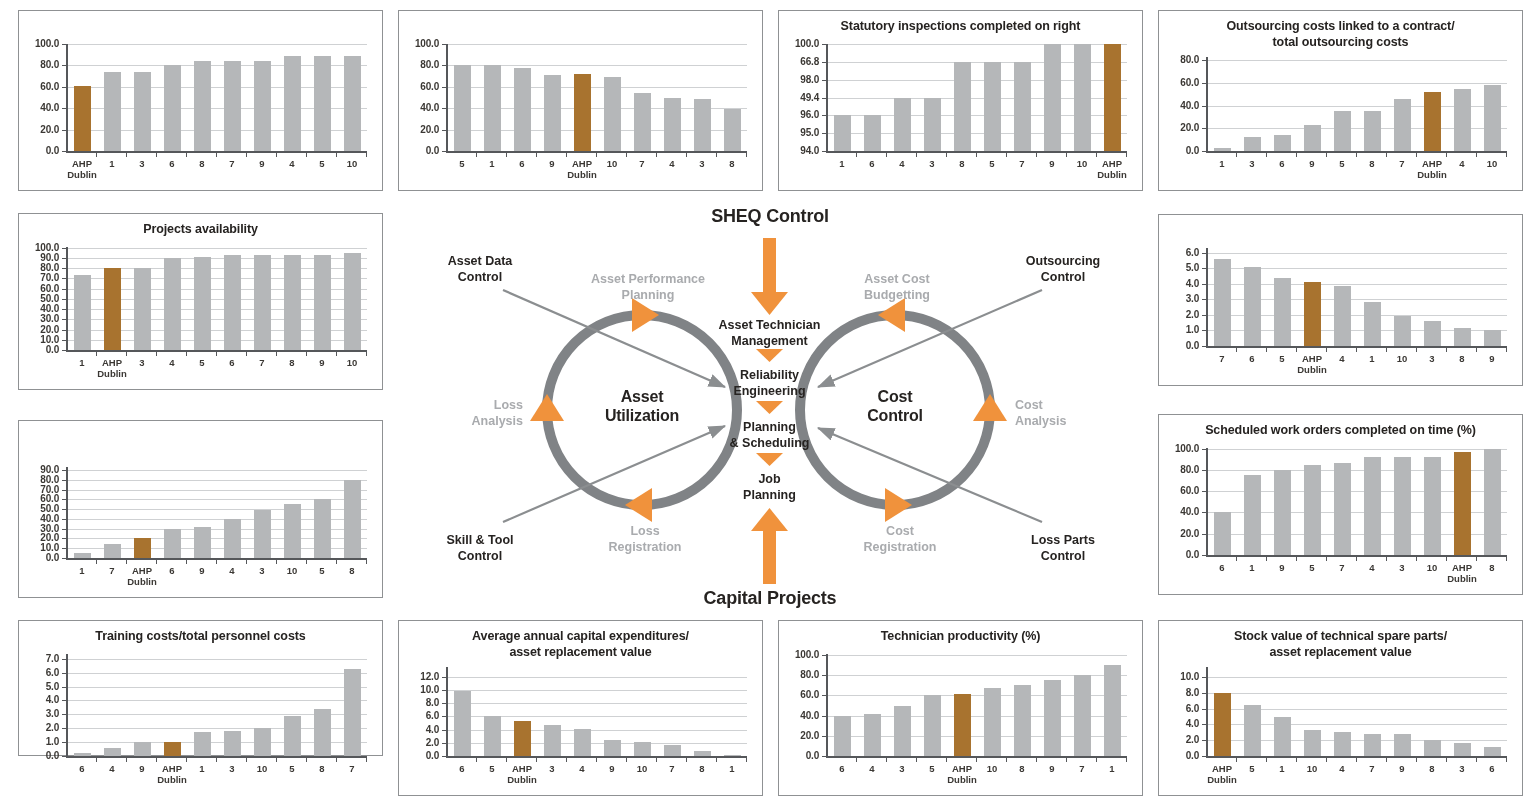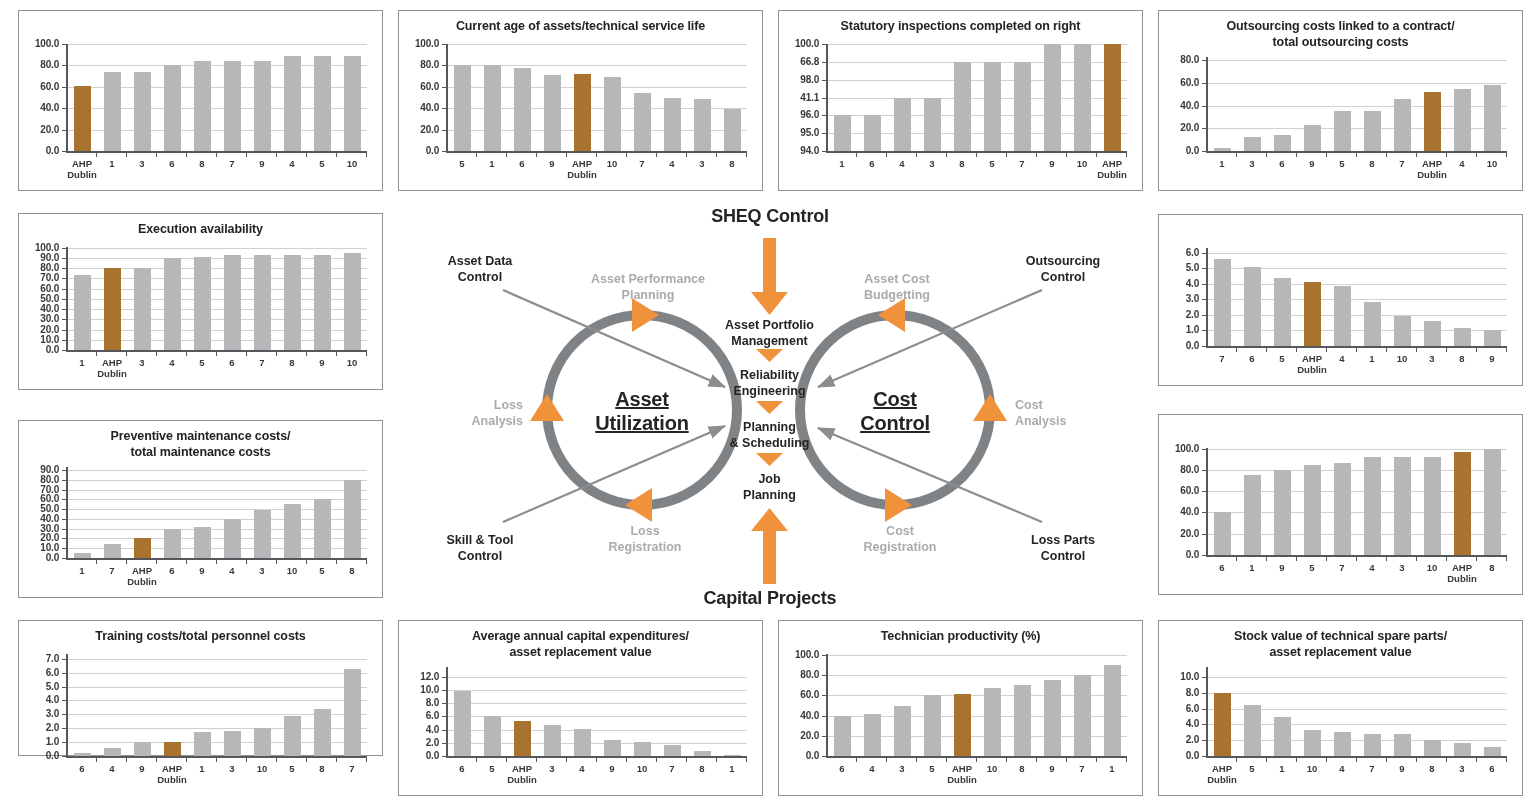--- a/index.html
+++ b/index.html
@@ -23,22 +23,22 @@
   #center{position:absolute;left:395px;top:198px;width:745px;height:420px;}
   #center svg{position:absolute;left:0;top:0;}
   .big-label{position:absolute;font-size:18px;font-weight:bold;text-align:center;
              letter-spacing:-0.2px;color:#262321;}
   .flow-label{position:absolute;font-size:12.5px;font-weight:bold;text-align:center;
               line-height:1.25;white-space:pre-line;color:#262321;}
   .outer-label{position:absolute;font-size:12.5px;font-weight:bold;text-align:center;
                line-height:1.25;white-space:pre-line;color:#262321;}
   .cycle-label{position:absolute;font-size:12.5px;font-weight:bold;text-align:center;
                line-height:1.25;white-space:pre-line;color:#A9ABAE;}
-  .cycle-title{position:absolute;font-size:20px;font-weight:bold;text-align:center;
-               line-height:1.2;white-space:pre-line;color:#262321;letter-spacing:-0.2px;text-decoration:underline;}
+  .cycle-title{position:absolute;font-size:16px;font-weight:bold;text-align:center;
+               line-height:1.2;white-space:pre-line;color:#262321;letter-spacing:-0.2px;}
   .align-r{text-align:right;}
   .align-l{text-align:left;}
 </style>
 </head>
 <body>
 
 <div id="canvas">
 
   <div id="center">
     <svg width="745" height="420" viewBox="0 0 745 420">
@@ -69,21 +69,21 @@
       <rect x="368" y="333" width="13" height="53" fill="#F0923C"></rect>
 
       <polygon points="361,151 388,151 374.5,164" fill="#F0923C"></polygon>
       <polygon points="361,203 388,203 374.5,216" fill="#F0923C"></polygon>
       <polygon points="361,255 388,255 374.5,268" fill="#F0923C"></polygon>
     </svg>
 
     <div class="big-label" style="left:275px;top:8px;width:200px;">SHEQ Control</div>
     <div class="big-label" style="left:275px;top:390px;width:200px;">Capital Projects</div>
 
-    <div class="flow-label" style="left:304px;top:120px;width:141px;">Asset Portfolio
+    <div class="flow-label" style="left:304px;top:120px;width:141px;">Asset Technician
 Management</div>
     <div class="flow-label" style="left:304px;top:170px;width:141px;">Reliability
 Engineering</div>
     <div class="flow-label" style="left:304px;top:222px;width:141px;">Planning
 &amp; Scheduling</div>
     <div class="flow-label" style="left:304px;top:274px;width:141px;">Job
 Planning</div>
 
     <div class="cycle-title" style="left:157px;top:189px;width:180px;">Asset
 Utilization</div>
@@ -159,21 +159,20 @@
       <div class="xtick" style="left: 137px; top: 142px;"></div>
       <div class="xtick" style="left: 167px; top: 142px;"></div>
       <div class="xtick" style="left: 197px; top: 142px;"></div>
       <div class="xtick" style="left: 227px; top: 142px;"></div>
       <div class="xtick" style="left: 257px; top: 142px;"></div>
       <div class="xtick" style="left: 287px; top: 142px;"></div>
       <div class="xtick" style="left: 317px; top: 142px;"></div>
       <div class="xtick" style="left: 347px; top: 142px;"></div>
     </div>
     <div class="chart-panel" style="left: 398px; top: 10px; width: 365px; height: 181px;">
-      <div class="chart-title">Current age of assets/technical service life</div>
       <div class="ytick" style="left: 43px; top: 140px;"></div>
       <div class="ylab" style="left: 1px; width: 39px; top: 134px;">0.0</div>
       <div class="gridline" style="left: 48px; width: 300px; top: 118.6px;"></div>
       <div class="ytick" style="left: 43px; top: 118.6px;"></div>
       <div class="ylab" style="left: 1px; width: 39px; top: 112.6px;">20.0</div>
       <div class="gridline" style="left: 48px; width: 300px; top: 97.2px;"></div>
       <div class="ytick" style="left: 43px; top: 97.2px;"></div>
       <div class="ylab" style="left: 1px; width: 39px; top: 91.2px;">40.0</div>
       <div class="gridline" style="left: 48px; width: 300px; top: 75.8px;"></div>
       <div class="ytick" style="left: 43px; top: 75.8px;"></div>
@@ -223,21 +222,21 @@
       <div class="ytick" style="left: 43px; top: 140px;"></div>
       <div class="ylab" style="left: 1px; width: 39px; top: 134px;">94.0</div>
       <div class="gridline" style="left: 48px; width: 300px; top: 122.167px;"></div>
       <div class="ytick" style="left: 43px; top: 122.167px;"></div>
       <div class="ylab" style="left: 1px; width: 39px; top: 116.167px;">95.0</div>
       <div class="gridline" style="left: 48px; width: 300px; top: 104.333px;"></div>
       <div class="ytick" style="left: 43px; top: 104.333px;"></div>
       <div class="ylab" style="left: 1px; width: 39px; top: 98.3333px;">96.0</div>
       <div class="gridline" style="left: 48px; width: 300px; top: 86.5px;"></div>
       <div class="ytick" style="left: 43px; top: 86.5px;"></div>
-      <div class="ylab" style="left: 1px; width: 39px; top: 80.5px;">41.1</div>
+      <div class="ylab" style="left: 1px; width: 39px; top: 80.5px;">49.4</div>
       <div class="gridline" style="left: 48px; width: 300px; top: 68.6667px;"></div>
       <div class="ytick" style="left: 43px; top: 68.6667px;"></div>
       <div class="ylab" style="left: 1px; width: 39px; top: 62.6667px;">98.0</div>
       <div class="gridline" style="left: 48px; width: 300px; top: 50.8333px;"></div>
       <div class="ytick" style="left: 43px; top: 50.8333px;"></div>
       <div class="ylab" style="left: 1px; width: 39px; top: 44.8333px;">66.8</div>
       <div class="gridline" style="left: 48px; width: 300px; top: 33px;"></div>
       <div class="ytick" style="left: 43px; top: 33px;"></div>
       <div class="ylab" style="left: 1px; width: 39px; top: 27px;">100.0</div>
       <div class="axis-y" style="left: 47px; top: 33px; height: 108px;"></div>
@@ -319,21 +318,21 @@
       <div class="xtick" style="left: 137px; top: 142px;"></div>
       <div class="xtick" style="left: 167px; top: 142px;"></div>
       <div class="xtick" style="left: 197px; top: 142px;"></div>
       <div class="xtick" style="left: 227px; top: 142px;"></div>
       <div class="xtick" style="left: 257px; top: 142px;"></div>
       <div class="xtick" style="left: 287px; top: 142px;"></div>
       <div class="xtick" style="left: 317px; top: 142px;"></div>
       <div class="xtick" style="left: 347px; top: 142px;"></div>
     </div>
     <div class="chart-panel" style="left: 18px; top: 213px; width: 365px; height: 177px;">
-      <div class="chart-title">Execution availability</div>
+      <div class="chart-title">Projects availability</div>
       <div class="ytick" style="left: 43px; top: 136px;"></div>
       <div class="ylab" style="left: 1px; width: 39px; top: 130px;">0.0</div>
       <div class="gridline" style="left: 48px; width: 300px; top: 125.751px;"></div>
       <div class="ytick" style="left: 43px; top: 125.751px;"></div>
       <div class="ylab" style="left: 1px; width: 39px; top: 119.751px;">10.0</div>
       <div class="gridline" style="left: 48px; width: 300px; top: 115.502px;"></div>
       <div class="ytick" style="left: 43px; top: 115.502px;"></div>
       <div class="ylab" style="left: 1px; width: 39px; top: 109.502px;">20.0</div>
       <div class="gridline" style="left: 48px; width: 300px; top: 105.254px;"></div>
       <div class="ytick" style="left: 43px; top: 105.254px;"></div>
@@ -387,22 +386,20 @@
       <div class="xtick" style="left: 137px; top: 138px;"></div>
       <div class="xtick" style="left: 167px; top: 138px;"></div>
       <div class="xtick" style="left: 197px; top: 138px;"></div>
       <div class="xtick" style="left: 227px; top: 138px;"></div>
       <div class="xtick" style="left: 257px; top: 138px;"></div>
       <div class="xtick" style="left: 287px; top: 138px;"></div>
       <div class="xtick" style="left: 317px; top: 138px;"></div>
       <div class="xtick" style="left: 347px; top: 138px;"></div>
     </div>
     <div class="chart-panel" style="left: 18px; top: 420px; width: 365px; height: 178px;">
-      <div class="chart-title">Preventive maintenance costs/
-total maintenance costs</div>
       <div class="ytick" style="left: 43px; top: 137px;"></div>
       <div class="ylab" style="left: 1px; width: 39px; top: 131px;">0.0</div>
       <div class="gridline" style="left: 48px; width: 300px; top: 127.215px;"></div>
       <div class="ytick" style="left: 43px; top: 127.215px;"></div>
       <div class="ylab" style="left: 1px; width: 39px; top: 121.215px;">10.0</div>
       <div class="gridline" style="left: 48px; width: 300px; top: 117.43px;"></div>
       <div class="ytick" style="left: 43px; top: 117.43px;"></div>
       <div class="ylab" style="left: 1px; width: 39px; top: 111.43px;">20.0</div>
       <div class="gridline" style="left: 48px; width: 300px; top: 107.645px;"></div>
       <div class="ytick" style="left: 43px; top: 107.645px;"></div>
@@ -508,20 +505,21 @@
       <div class="xtick" style="left: 137px; top: 133px;"></div>
       <div class="xtick" style="left: 167px; top: 133px;"></div>
       <div class="xtick" style="left: 197px; top: 133px;"></div>
       <div class="xtick" style="left: 227px; top: 133px;"></div>
       <div class="xtick" style="left: 257px; top: 133px;"></div>
       <div class="xtick" style="left: 287px; top: 133px;"></div>
       <div class="xtick" style="left: 317px; top: 133px;"></div>
       <div class="xtick" style="left: 347px; top: 133px;"></div>
     </div>
     <div class="chart-panel" style="left: 1158px; top: 414px; width: 365px; height: 181px;">
+      <div class="chart-title">Scheduled work orders completed on time (%)</div>
       <div class="ytick" style="left: 43px; top: 140px;"></div>
       <div class="ylab" style="left: 1px; width: 39px; top: 134px;">0.0</div>
       <div class="gridline" style="left: 48px; width: 300px; top: 118.706px;"></div>
       <div class="ytick" style="left: 43px; top: 118.706px;"></div>
       <div class="ylab" style="left: 1px; width: 39px; top: 112.706px;">20.0</div>
       <div class="gridline" style="left: 48px; width: 300px; top: 97.4129px;"></div>
       <div class="ytick" style="left: 43px; top: 97.4129px;"></div>
       <div class="ylab" style="left: 1px; width: 39px; top: 91.4129px;">40.0</div>
       <div class="gridline" style="left: 48px; width: 300px; top: 76.1194px;"></div>
       <div class="ytick" style="left: 43px; top: 76.1194px;"></div>

